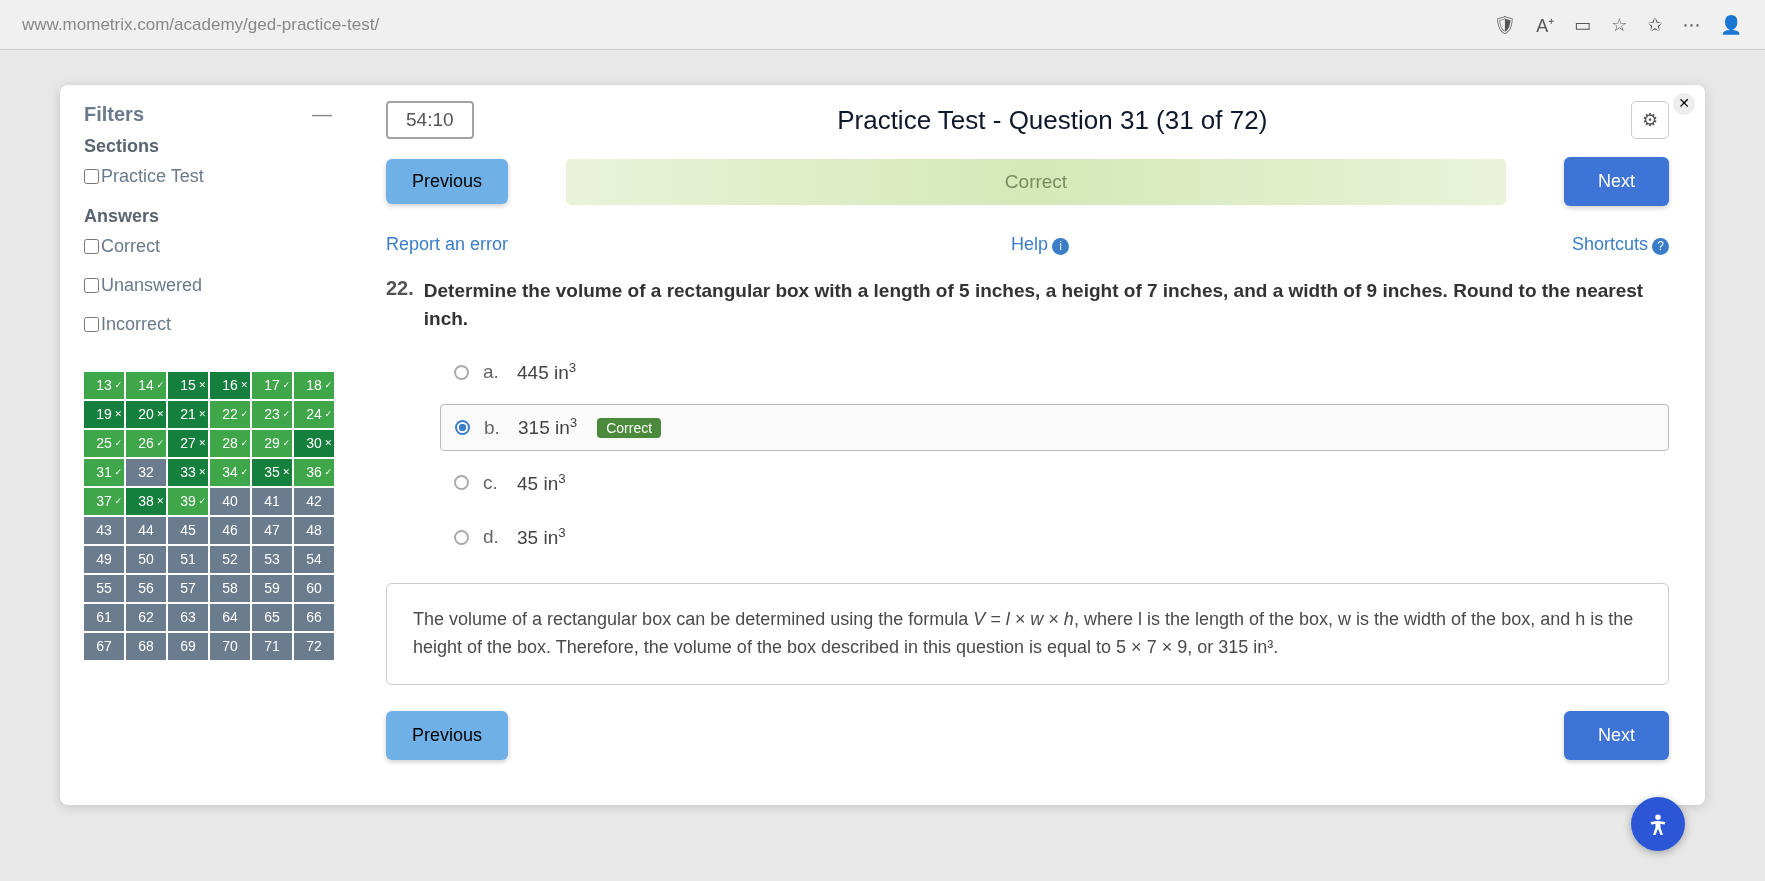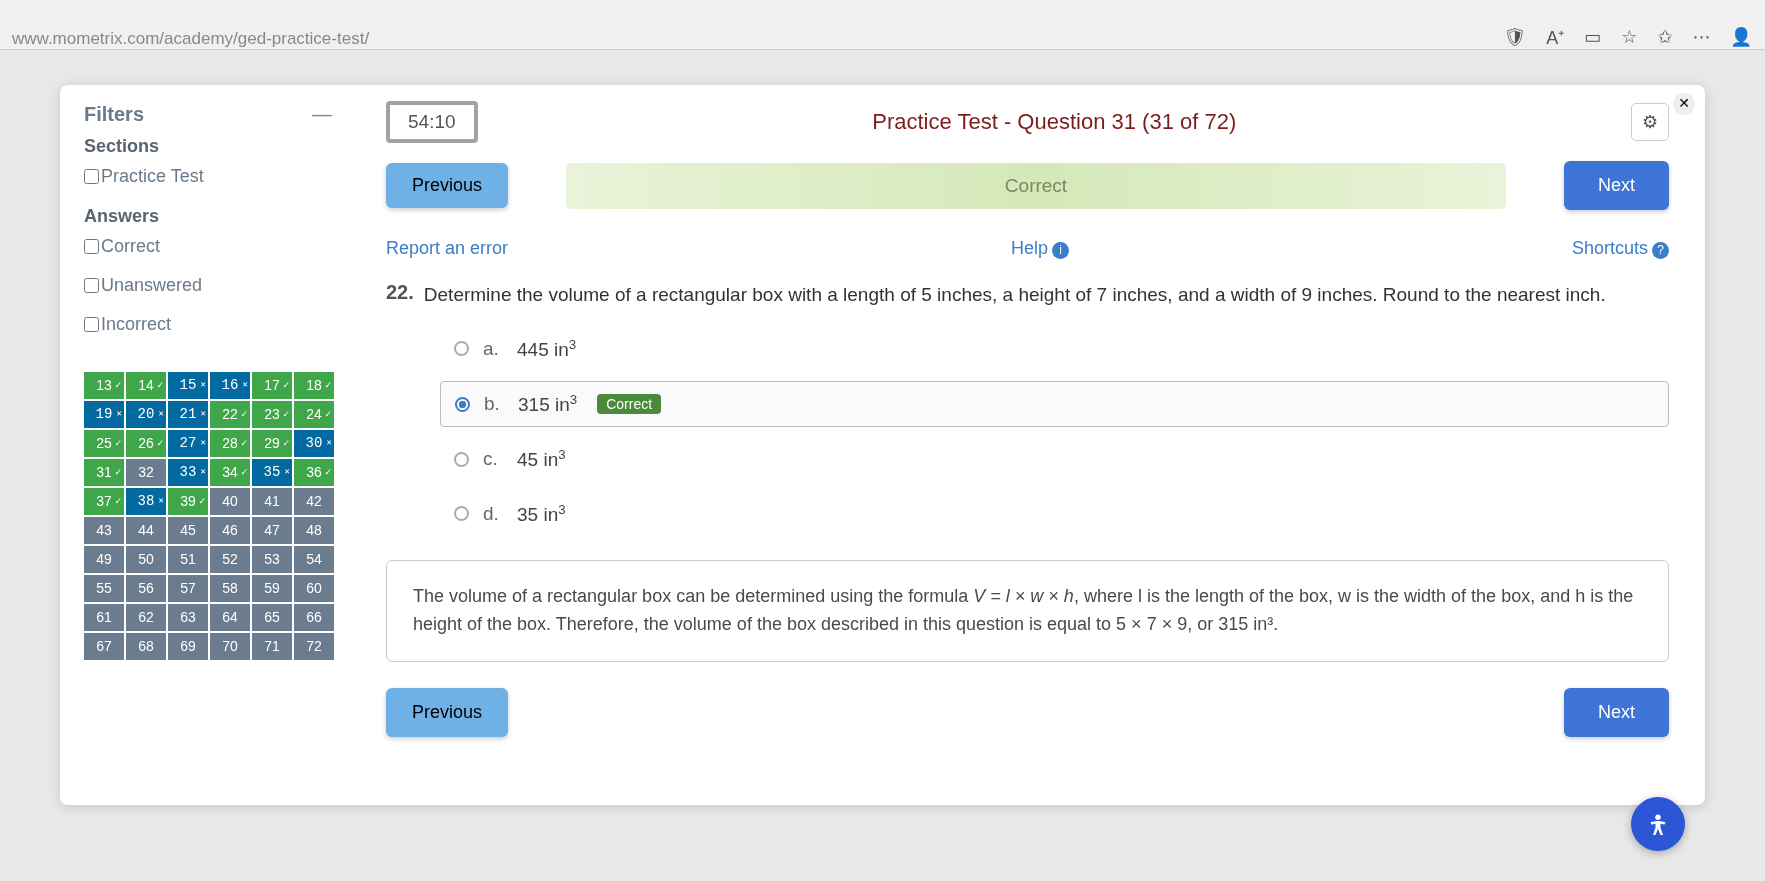--- a/index.html
+++ b/index.html
@@ -8,22 +8,22 @@
     background: #e8e8e8;
     width: 1765px;
     height: 881px;
     overflow: hidden;
   }
   .browser-chrome {
     height: 50px;
     background: #f0f0f0;
     border-bottom: 1px solid #ccc;
     display: flex;
-    align-items: flex-end;
-    padding: 0 12px;
+    align-items: center;
+    padding: 0 22px;
     gap: 12px;
   }
   .addr-bar {
     color: #888;
     font-size: 17px;
     flex: 1;
   }
   .chrome-icons {
     display: flex;
     gap: 20px;
@@ -97,49 +97,49 @@
   .qcell {
     height: 27px;
     color: #fff;
     font-size: 14px;
     text-align: center;
     line-height: 27px;
     position: relative;
     cursor: pointer;
   }
   .qcell.correct { background: #3fa64a; }
-  .qcell.incorrect { background: #0369a1; font-family: Liberation Mono, monospace; }
+  .qcell.incorrect { background: #15803d; }
   .qcell.unanswered { background: #6b7c8e; }
   .qcell .mark {
     position: absolute;
     top: 0;
     right: 2px;
     font-size: 9px;
   }
   .main {
     flex: 1;
     padding: 16px 36px;
     overflow-y: auto;
   }
   .toprow {
     display: flex;
     align-items: center;
     gap: 20px;
   }
   .timer {
     background: #fff;
-    border: 4px solid #a3a3a3;
+    border: 2px solid #a3a3a3;
     border-radius: 4px;
     padding: 6px 18px;
     color: #555;
     font-size: 19px;
   }
   .page-title {
-    color: #7f1d1d;
-    font-size: 22px;
+    color: #0f172a;
+    font-size: 26px;
     text-align: center;
     flex: 1;
   }
   .gear-btn {
     width: 38px;
     height: 38px;
     border: 1px solid #ccc;
     border-radius: 5px;
     text-align: center;
     line-height: 36px;
@@ -198,21 +198,21 @@
   .qnum {
     color: #555;
     font-size: 20px;
     float: left;
     margin-right: 10px;
     font-weight: 600;
   }
   .qtext {
     color: #333;
     font-size: 19px;
-    font-weight: 400;
+    font-weight: 700;
     line-height: 1.45;
     overflow: hidden;
   }
   .choices { margin-top: 18px; padding-left: 54px; }
   .choice {
     display: flex;
     align-items: center;
     gap: 14px;
     padding: 10px 14px;
     margin-bottom: 10px;

